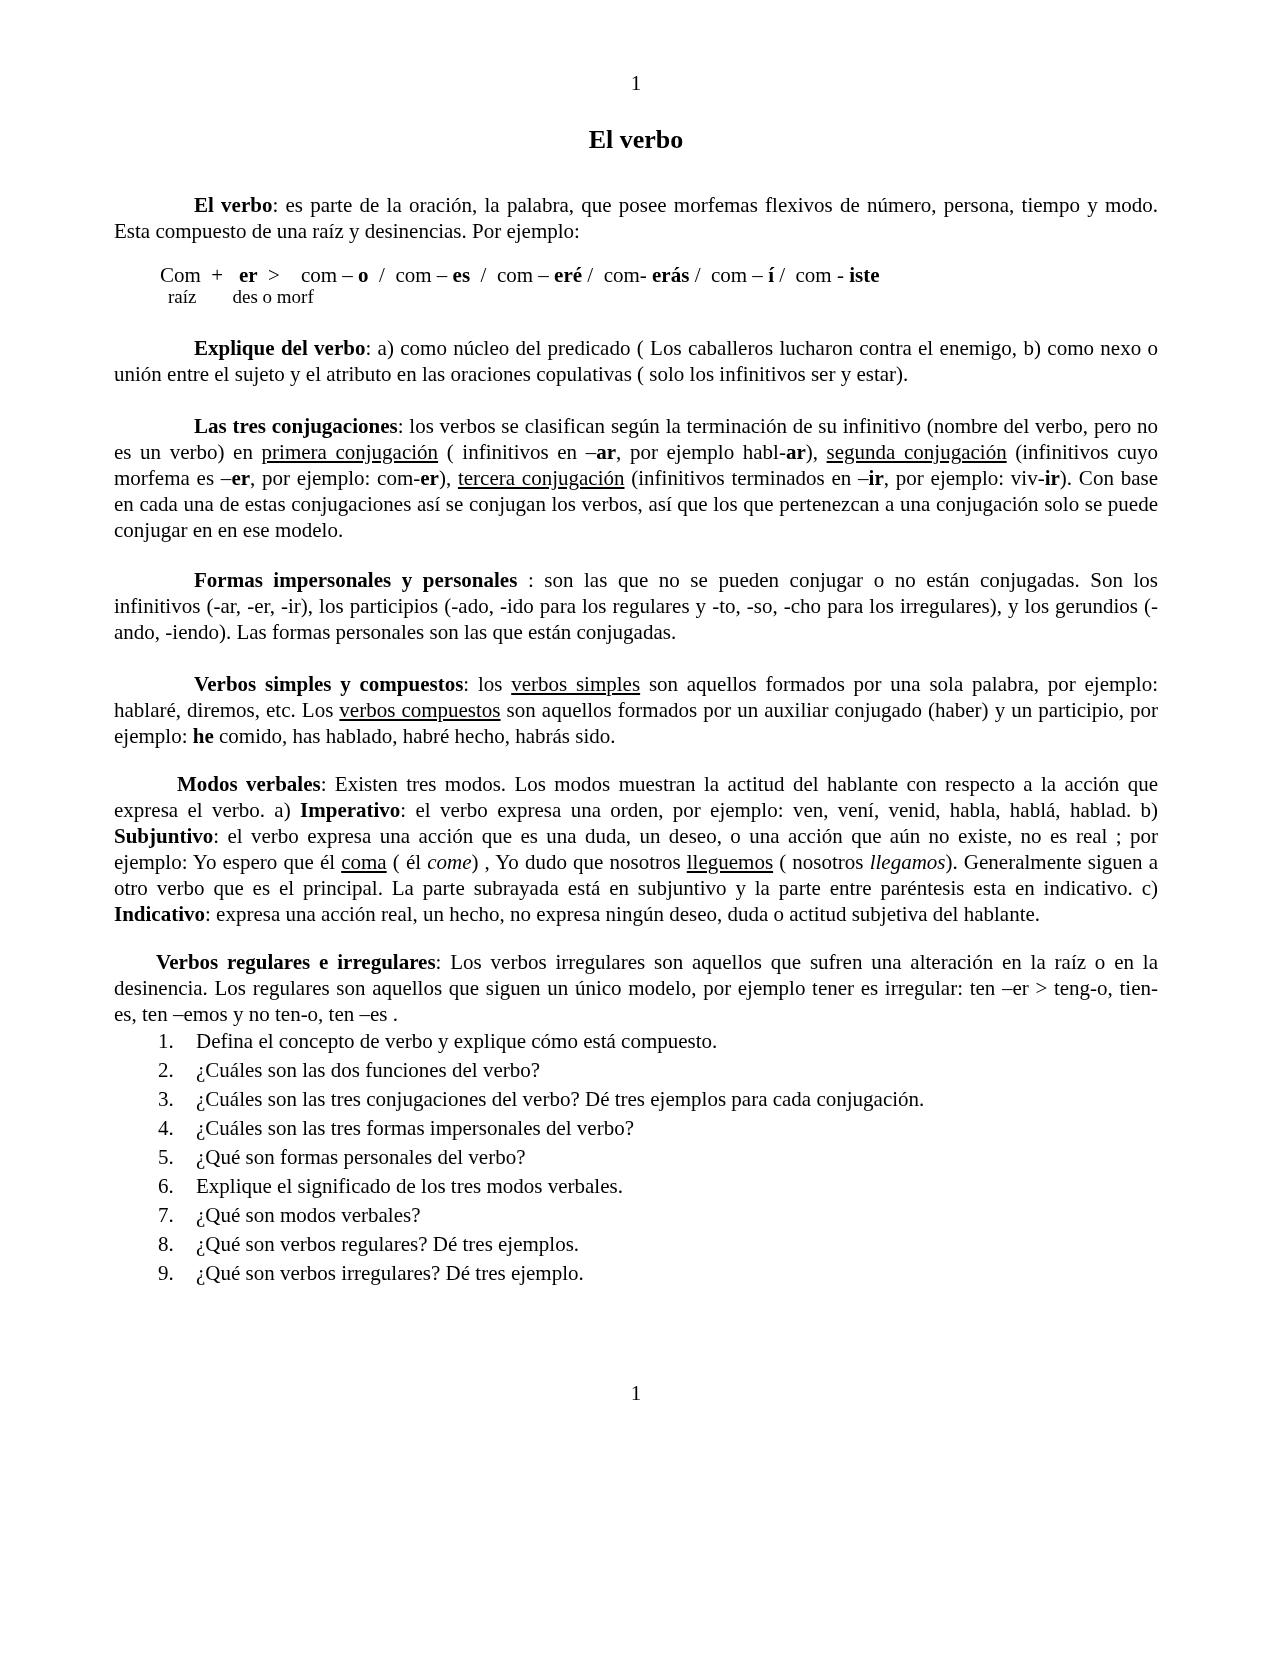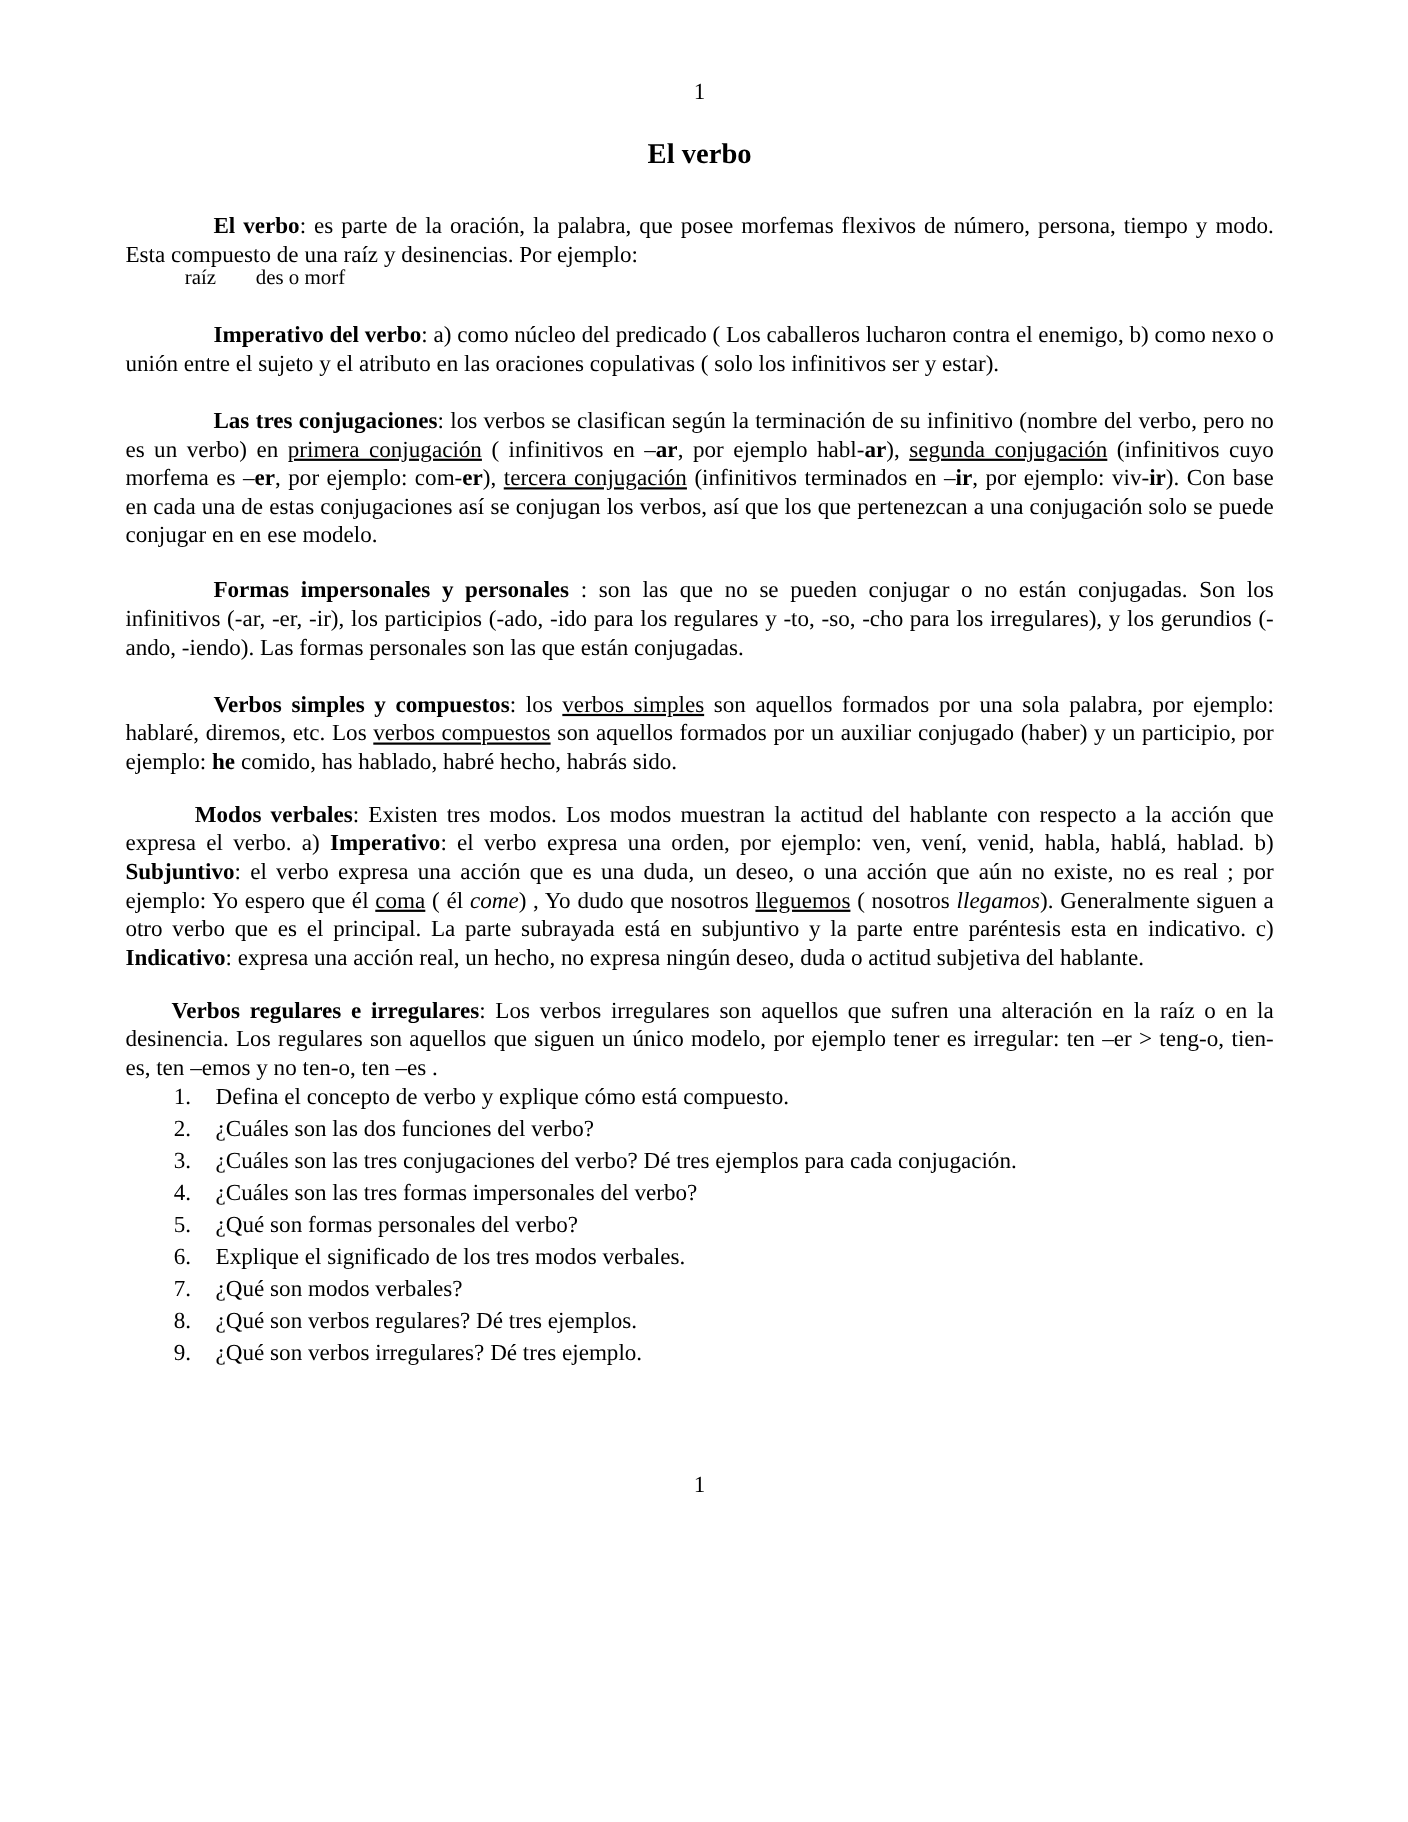--- a/index.html
+++ b/index.html
@@ -85,26 +85,27 @@
 <body>
 
 <div class="page">
 
   <div class="page-num top">1</div>
 
   <h1 class="doc-title">El verbo</h1>
 
   <p class="para first"><b>El verbo</b>: es parte de la oración, la palabra, que posee  morfemas flexivos de número, persona, tiempo y modo.  Esta compuesto de una raíz y desinencias. Por ejemplo:</p>
 
+  <div class="example-line">Com  +   <b>er</b>  &gt;    com – <b>o</b>  /  com – <b>es</b>  /  com – <b>eré</b> /  com- <b>erás</b> /  com – <b>í</b> /  com - <b>iste</b></div>
 
   <div class="example-caption">
     <span class="cap-1">raíz</span><span class="cap-2">des o morf</span>
   </div>
 
-  <p class="para funciones"><b>Imperativo del verbo</b>:  a) como núcleo del predicado (  Los caballeros lucharon contra el enemigo, b) como nexo o unión entre el sujeto y el atributo en las oraciones copulativas ( solo los infinitivos ser y estar).</p>
+  <p class="para funciones"><b>Explique del verbo</b>:  a) como núcleo del predicado (  Los caballeros lucharon contra el enemigo, b) como nexo o unión entre el sujeto y el atributo en las oraciones copulativas ( solo los infinitivos ser y estar).</p>
 
   <p class="para conjugaciones"><b>Las tres conjugaciones</b>:  los verbos se clasifican según la terminación  de su infinitivo (nombre del verbo, pero no es un verbo) en <u>primera conjugación</u> ( infinitivos en –<b>ar</b>, por ejemplo habl-<b>ar</b>), <u>segunda conjugación</u> (infinitivos cuyo morfema es –<b>er</b>, por ejemplo: com-<b>er</b>), <u>tercera conjugación</u> (infinitivos terminados en –<b>ir</b>, por ejemplo: viv-<b>ir</b>). Con base en cada una de estas conjugaciones así se conjugan los verbos, así que los que pertenezcan a una conjugación solo se puede conjugar en en ese modelo.</p>
 
   <p class="para impersonales"><b>Formas impersonales y personales</b> :  son las que no se pueden conjugar o no están conjugadas. Son los infinitivos (-ar, -er, -ir), los participios (-ado, -ido para los regulares y -to, -so, -cho para los irregulares),  y los gerundios (-ando, -iendo). Las formas personales son las que están conjugadas.</p>
 
   <p class="para simples"><b>Verbos simples y compuestos</b>: los <u>verbos simples</u> son aquellos formados por una sola palabra, por ejemplo: hablaré, diremos, etc.  Los <u>verbos compuestos</u> son aquellos formados por un auxiliar conjugado (haber) y un participio, por ejemplo:  <b>he</b> comido, has hablado, habré hecho, habrás sido.</p>
 
   <p class="para modos"><b>Modos verbales</b>: Existen tres modos. Los modos muestran la actitud del hablante con respecto a la acción que expresa  el verbo.  a) <b>Imperativo</b>: el verbo expresa una orden, por ejemplo:  ven, vení, venid, habla, hablá, hablad. b) <b>Subjuntivo</b>: el verbo expresa una acción que es una duda, un deseo,  o una acción que aún no existe, no es real ; por ejemplo:  Yo espero que él <u>coma</u> ( él <i>come</i>) ,  Yo dudo que nosotros <u>lleguemos</u> ( nosotros <i>llegamos</i>). Generalmente siguen a otro verbo que es el principal. La parte subrayada está en subjuntivo y la parte entre paréntesis esta en indicativo. c) <b>Indicativo</b>: expresa una acción real, un hecho, no expresa ningún deseo, duda o actitud subjetiva del hablante.</p>
 
   <p class="para regulares"><b>Verbos regulares e irregulares</b>:  Los verbos irregulares son aquellos que sufren una alteración en la raíz o en la desinencia. Los regulares son aquellos que siguen un único modelo, por ejemplo tener es irregular: ten –er &gt; teng-o, tien- es, ten –emos y no ten-o, ten –es .</p>

